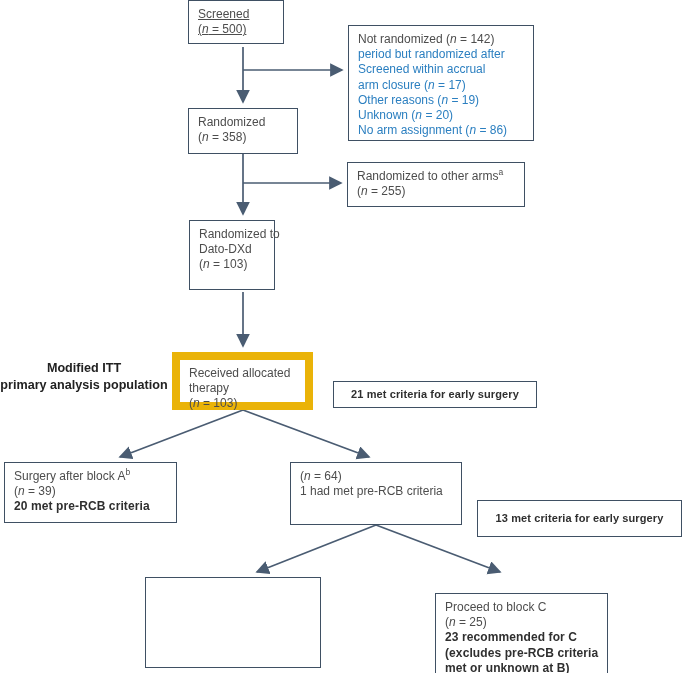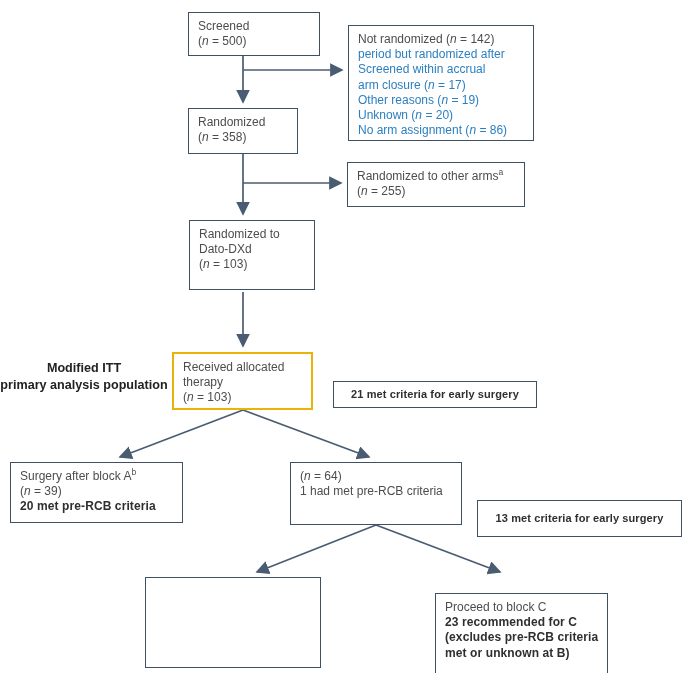--- a/index.html
+++ b/index.html
@@ -26,21 +26,21 @@
   .bold { font-weight: bold; color: #2f2f2f; letter-spacing: 0.1px; }
   .blue { color: #2b7fc0; }
   .annot {
     display: flex; flex-direction: column;
     align-items: center; justify-content: center;
     border-width: 1.6px;
     font-size: 11px;
     padding: 2px 4px;
   }
   .annot .line { white-space: nowrap; }
-  .red-box { border: 2px solid #eab308; }
+  .red-box { border: 8px solid #eab308; }
   .side-label {
     position: absolute;
     left: -4px; top: 360px; width: 176px;
     text-align: center;
     font-size: 12.6px;
     line-height: 16.5px;
     font-weight: bold;
     color: #222222;
   }
   sup { font-size: 8.5px; line-height: 0; }
@@ -68,21 +68,21 @@
       <line x1="376" y1="525" x2="257" y2="572" marker-end="url(#ah)"></line>
       <line x1="376" y1="525" x2="500" y2="572" marker-end="url(#ah)"></line>
     </g>
   </svg>
 
   <div class="side-label">
     <div>Modified ITT</div>
     <div>primary analysis population</div>
   </div>
 
-  <div class="box" style="left:188px; top:12px; width:132px; height:44px;">
+  <div class="box" style="left:188px; top:0; width:96px; height:44px;text-decoration:underline;">
       <div class="line">Screened</div>
       <div class="line">(<i>n</i> = 500)</div>
     </div>
 
   <div class="box" style="left:348px; top:25px; width:186px; height:116px;">
       <div class="line">Not randomized (<i>n</i> = 142)</div>
       <div class="line blue">period but randomized after</div>
       <div class="line blue">Screened within accrual</div>
       <div class="line blue">arm closure (<i>n</i> = 17)</div>
       <div class="line blue">Other reasons (<i>n</i> = 19)</div>
@@ -93,53 +93,54 @@
   <div class="box" style="left:188px; top:108px; width:110px; height:46px;">
       <div class="line">Randomized</div>
       <div class="line">(<i>n</i> = 358)</div>
     </div>
 
   <div class="box" style="left:347px; top:162px; width:178px; height:45px;">
       <div class="line">Randomized to other arms<sup>a</sup></div>
       <div class="line">(<i>n</i> = 255)</div>
     </div>
 
-  <div class="box" style="left:189px; top:220px; width:126px; height:70px;">
+  <div class="box" style="left:189px; top:220px; width:86px; height:70px;">
       <div class="line">Randomized to</div>
       <div class="line">Dato-DXd</div>
       <div class="line">(<i>n</i> = 103)</div>
     </div>
 
   <div class="box red-box" style="left:172px; top:352px; width:141px; height:58px;">
       <div class="line">Received allocated</div>
       <div class="line">therapy</div>
       <div class="line">(<i>n</i> = 103)</div>
     </div>
 
   <div class="box annot" style="left:333px; top:381px; width:204px; height:27px;">
       <div class="line bold">21 met criteria for early surgery</div>
     </div>
 
-  <div class="box" style="left:4px; top:462px; width:173px; height:61px;margin-left:6px;">
+  <div class="box" style="left:4px; top:462px; width:173px; height:61px;">
       <div class="line">Surgery after block A<sup>b</sup></div>
       <div class="line">(<i>n</i> = 39)</div>
       <div class="line bold">20 met pre-RCB criteria</div>
     </div>
 
   <div class="box" style="left:290px; top:462px; width:172px; height:63px;">
       <div class="line">(<i>n</i> = 64)</div>
       <div class="line">1 had met pre-RCB criteria</div>
     </div>
 
   <div class="box annot" style="left:477px; top:500px; width:205px; height:37px;">
       <div class="line bold">13 met criteria for early surgery</div>
     </div>
 
   <div class="box" style="left:145px; top:577px; width:176px; height:91px;"></div>
 
   <div class="box" style="left:435px; top:593px; width:173px; height:85px;">
       <div class="line">Proceed to block C</div>
+      <div class="line">(<i>n</i> = 25)</div>
       <div class="line bold">23 recommended for C</div>
       <div class="line bold">(excludes pre-RCB criteria</div>
       <div class="line bold">met or unknown at B)</div>
     </div>
 
 </div>
 
 </body></html>

